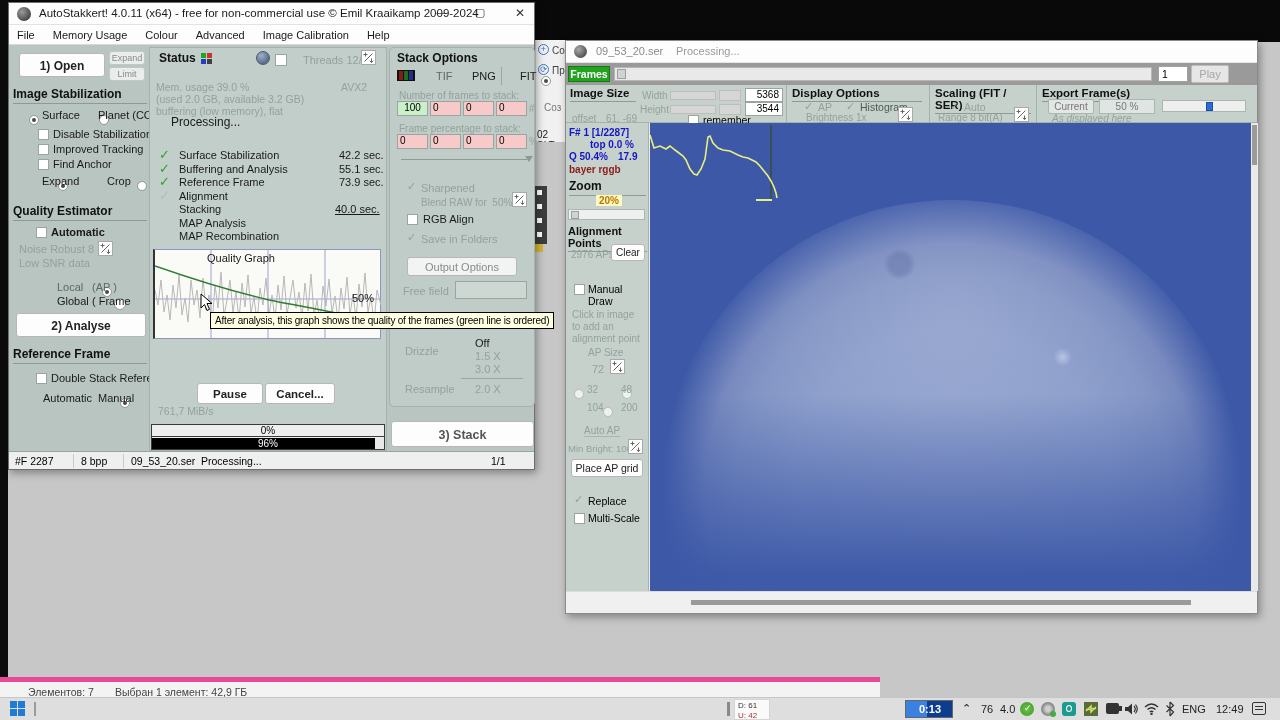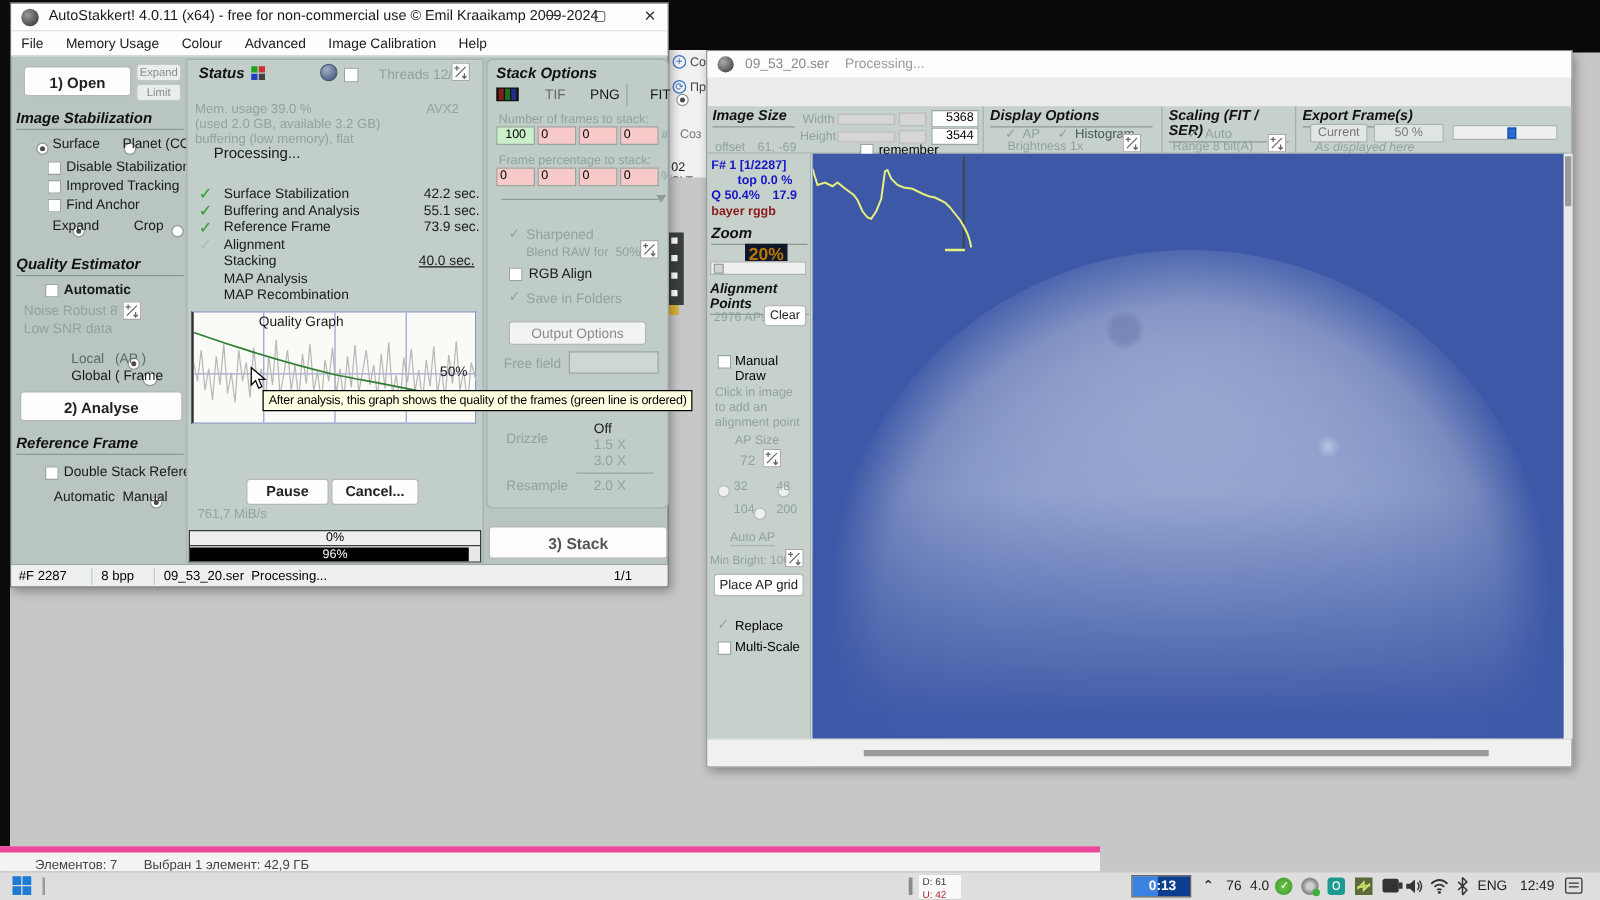--- a/index.html
+++ b/index.html
@@ -4,21 +4,21 @@
 <style>
   html,body{margin:0;padding:0;background:#555;}
   *{box-sizing:border-box;font-family:"Liberation Sans","DejaVu Sans",sans-serif;}
   #stage{position:relative;width:1280px;height:720px;overflow:hidden;background:#c7c7c7;}
   .ab{position:absolute;}
   .t{font-size:11px;color:#1a1a1a;white-space:nowrap;}
   .t10{font-size:10px;}
   .t105{font-size:10.5px;}
   .pre{white-space:pre;}
   .gray{color:#93a29c;}
-  .ital{font-style:italic;font-weight:bold;font-size:12px;color:#111;}
+  .ital{font-weight:bold;font-size:12px;color:#111;}
   .ghdr{border-bottom:1px solid #8d9a95;padding-bottom:2px;}
   .btn{background:#fdfdfd;border:1px solid #b7b7b7;border-radius:3px;text-align:center;color:#222;cursor:default;}
   .btn.sm{font-size:9px;color:#8a8a8a;background:#e9edeb;border-color:#c2c8c5;}
   .cb{width:11px;height:11px;background:#fff;border:1px solid #9aa5a0;display:inline-block;}
   .rad{width:10px;height:10px;border-radius:50%;background:#fff;border:1px solid #8d9a95;display:inline-block;position:relative;}
   .rad.sel::after{content:"";position:absolute;left:2px;top:2px;width:4px;height:4px;border-radius:50%;background:#4a4a4a;}
   .rad.dis{background:#eef1f0;border-color:#b4bfba;}
   .ck::after{content:"✓";font-weight:bold;}
   .ckgreen{color:#2da12d;font-size:13px;}
   .ckfaint{color:#a9c3ab;font-size:13px;}
@@ -282,20 +282,28 @@
     </div>
   </div>
 
   <div class="win" style="left:565px;top:40px;width:693px;height:574px;background:#ececec;border-color:#8a8a8a;">
     <div class="titlebar" style="border-bottom:1px solid #e6e6e6;">
       <span class="ab" style="left:8px;top:4px;width:13px;height:13px;border-radius:50%;background:radial-gradient(circle at 35% 35%, #aaa, #555 70%);"></span>
       <span class="ab t" style="left:30px;top:4px;color:#8a8a8a;">09_53_20.ser</span>
       <span class="ab t" style="left:110px;top:4px;color:#9a9a9a;">Processing...</span>
     </div>
 
+    <div class="ab" style="left:0;top:22px;width:691px;height:22px;background:#9a9a9a;">
+      <span class="ab" style="left:2px;top:3px;width:42px;height:16px;background:#22a31f;border:1px solid #157a13;color:#fff;font-size:10.5px;font-weight:bold;text-align:center;line-height:15px;">Frames</span>
+      <span class="ab slider" style="left:48px;top:4px;width:538px;height:14px;background:#e9e9e9;border-color:#b5b5b5;">
+        <span class="ab thumb" style="left:2px;top:1px;width:9px;height:10px;"></span>
+      </span>
+      <span class="ab inp" style="left:592px;top:3px;width:30px;height:16px;background:#fff;text-align:left;padding:1px 0 0 3px;font-size:10.5px;">1</span>
+      <span class="ab" style="left:625px;top:2px;width:38px;height:18px;background:#e6e6e6;border:1px solid #bdbdbd;border-radius:2px;color:#a6a6a6;font-size:11px;text-align:center;line-height:17px;">Play</span>
+    </div>
 
     <div class="ab" style="left:0;top:44px;width:691px;height:38px;background:#c6d1cc;border-bottom:1px solid #a4b1ac;">
       <div class="ab" style="left:220px;top:0;width:1px;height:38px;background:#a4b1ac;"></div>
       <div class="ab" style="left:363px;top:0;width:1px;height:38px;background:#a4b1ac;"></div>
       <div class="ab" style="left:470px;top:0;width:1px;height:38px;background:#a4b1ac;"></div>
 
       <span class="ab ital ghdr" style="left:4px;top:2px;font-size:11.5px;width:66px;">Image Size</span>
       <span class="ab t10 gray" style="left:76px;top:5px;">Width</span>
       <span class="ab" style="left:104px;top:6px;width:46px;height:9px;background:#d6d6d6;border:1px solid #bdbdbd;"></span>
       <span class="ab" style="left:153px;top:5px;width:22px;height:11px;background:#d6d6d6;border:1px solid #bdbdbd;"></span>
@@ -346,21 +354,21 @@
       <span class="ab t10 gray" style="left:486px;top:28px;font-style:italic;">As displayed here</span>
     </div>
 
     <div class="ab" style="left:0;top:82px;width:83px;height:490px;background:#c6d1cc;border-right:1px solid #a4b1ac;">
       <span class="ab t10 pre" style="left:3px;top:4px;color:#1515c8;font-weight:bold;">F# 1 [1/2287]</span>
       <span class="ab t10" style="left:24px;top:16px;color:#1515c8;font-weight:bold;">top 0.0 %</span>
       <span class="ab t10" style="left:3px;top:28px;color:#1515c8;font-weight:bold;">Q 50.4%</span>
       <span class="ab t10" style="left:52px;top:28px;color:#1515c8;font-weight:bold;">17.9</span>
       <span class="ab t10" style="left:3px;top:41px;color:#8b1a1a;font-weight:bold;">bayer rggb</span>
       <span class="ab ital ghdr" style="left:3px;top:56px;width:77px;">Zoom</span>
-      <span class="ab" style="left:30px;top:72px;background:#0f172a;color:#b87800;font-size:14px;font-weight:bold;padding:0 3px;">20%</span>
+      <span class="ab" style="left:30px;top:72px;background:#fef9c3;color:#b87800;font-size:10px;font-weight:bold;padding:0 3px;">20%</span>
       <span class="ab slider" style="left:2px;top:86px;width:77px;height:11px;">
         <span class="ab thumb" style="left:2px;top:1px;width:8px;height:8px;"></span>
       </span>
       <span class="ab ital ghdr" style="left:2px;top:102px;width:79px;font-size:11px;">Alignment Points</span>
       <span class="ab t10 gray" style="left:5px;top:126px;">2976 APs</span>
       <span class="ab btn" style="left:45px;top:121px;width:34px;height:17px;line-height:16px;font-size:10px;">Clear</span>
       <span class="ab cb" style="left:8px;top:161px;"></span>
       <span class="ab t105" style="left:22px;top:160px;">Manual Draw</span>
       <span class="ab t10 gray" style="left:6px;top:186px;">Click in image</span>
       <span class="ab t10 gray" style="left:6px;top:198px;">to add an</span>

